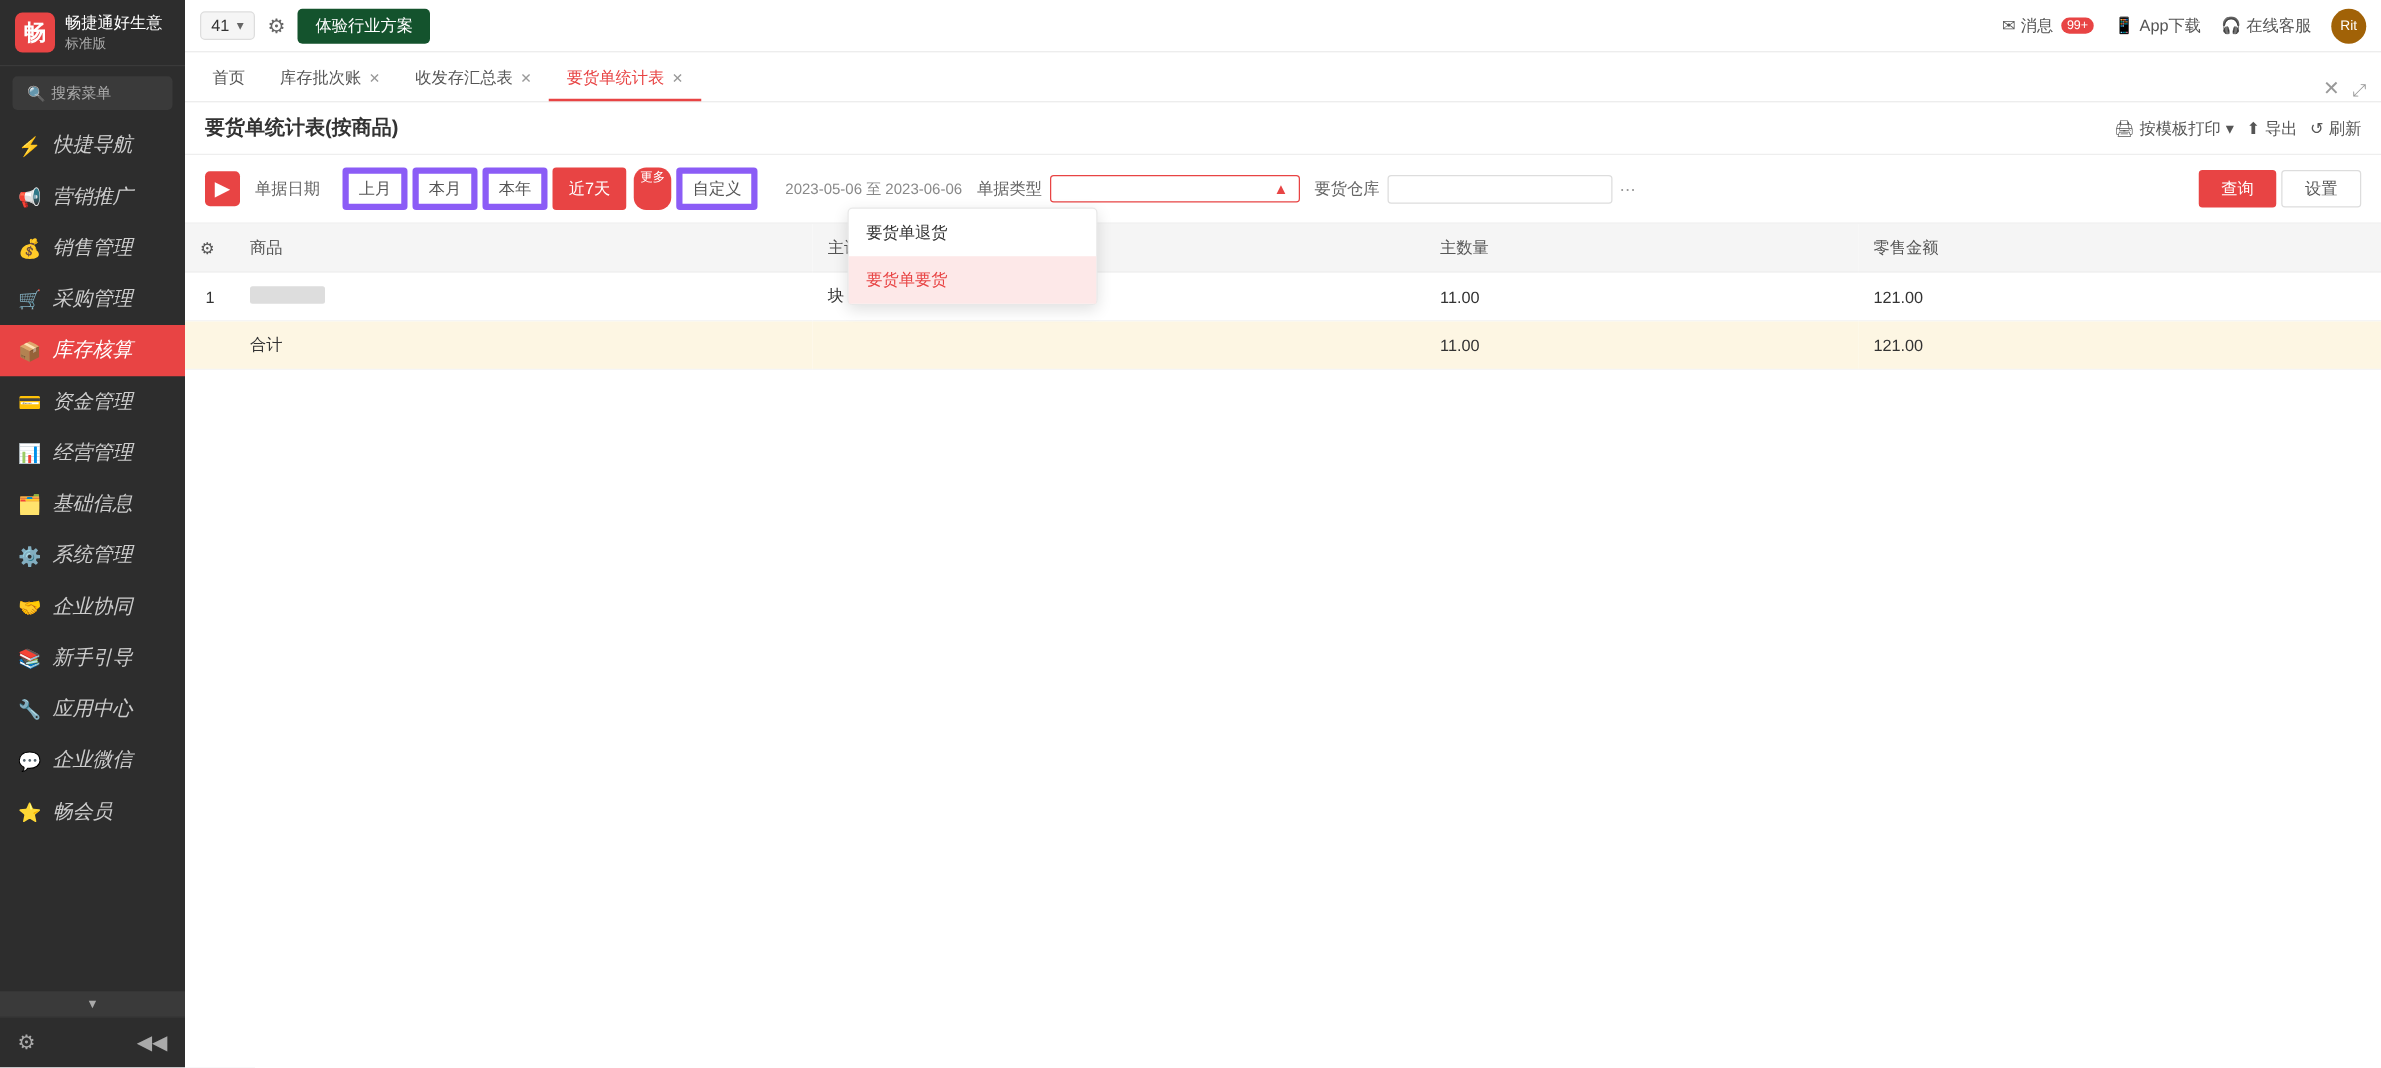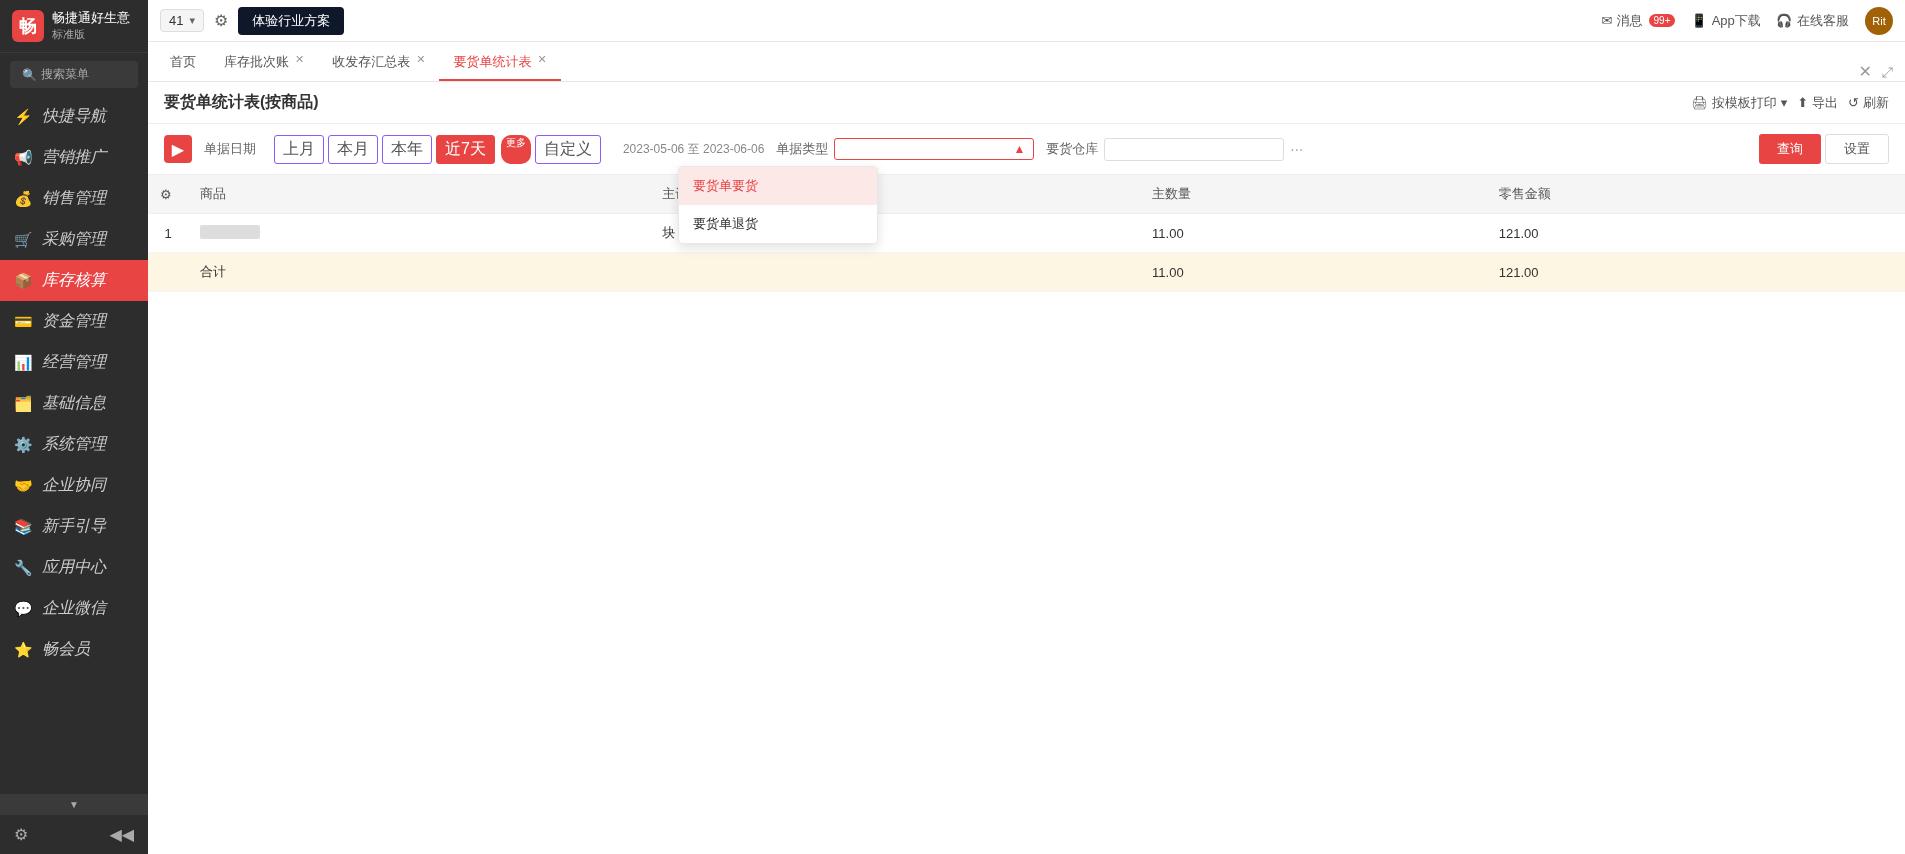--- a/index.html
+++ b/index.html
@@ -108,21 +108,21 @@
       border-radius: 4px;
       padding: 3px 8px;
       cursor: pointer;
       font-size: 13px;
       color: #333;
       margin-right: 10px;
     }
     .topbar-selector .chevron { margin-left: 6px; color: #666; font-size: 11px; }
     .topbar-gear { color: #666; cursor: pointer; font-size: 16px; margin-right: 10px; }
     .trial-btn {
-      background: #0f172a;
+      background: #14532d;
       color: white;
       border: none;
       border-radius: 4px;
       padding: 5px 14px;
       font-size: 13px;
       cursor: pointer;
     }
     .topbar-right { display: flex; align-items: center; gap: 16px; }
     .topbar-right-item { display: flex; align-items: center; color: #555; cursor: pointer; font-size: 13px; gap: 4px; }
     .badge {
@@ -141,21 +141,21 @@
       height: 40px;
       background: white;
       display: flex;
       align-items: flex-end;
       padding: 0 8px;
       border-bottom: 1px solid #e8e8e8;
       flex-shrink: 0;
     }
     .tab {
       display: flex;
-      align-items: flex-start;
+      align-items: center;
       padding: 8px 14px 8px 14px;
       font-size: 13px;
       cursor: pointer;
       border-bottom: 2px solid transparent;
       color: #555;
       white-space: nowrap;
     }
     .tab.active {
       color: #e84444;
       border-bottom: 2px solid #e84444;
@@ -211,24 +211,24 @@
       cursor: pointer;
       color: white;
       font-size: 16px;
       flex-shrink: 0;
     }
     .filter-section { display: flex; align-items: center; gap: 18px; }
     .filter-label { color: #666; font-size: 13px; white-space: nowrap; }
     .filter-date-btns { display: flex; gap: 4px; }
     .date-btn {
       padding: 3px 8px;
-      border: 1px solid #8b5cf6;
+      border: 5px solid #8b5cf6;
       border-radius: 3px;
       background: white;
-      font-size: 16px;
+      font-size: 13px;
       cursor: pointer;
       color: #555;
     }
     .date-btn.hot {
       background: #e84444;
       color: white;
       border-color: #e84444;
     }
     .date-range { font-size: 12px; color: #888; margin-left: 4px; }
     .filter-type-section { display: flex; align-items: center; gap: 6px; }
@@ -515,25 +515,25 @@
           <input class="warehouse-input" placeholder="" type="text" style="">
           <span class="filter-more-btn">⋯</span>
         </div>
 
         <div class="filter-actions" style="margin-left:auto;">
           <button class="query-btn">查询</button>
           <button class="set-btn">设置</button>
         </div>
 
         <div class="dropdown-overlay">
+          <div class="dropdown-item">
+            <span>要货单退货</span>
+          </div>
           <div class="dropdown-item selected">
             <span>要货单要货</span>
-          </div>
-          <div class="dropdown-item">
-            <span>要货单退货</span>
           </div>
         </div>
       </div>
 
       <div class="table-container">
         <table class="data-table">
           <thead>
             <tr>
               <th class="gear-icon-cell" style="width:40px;">⚙</th>
               <th>商品</th>

